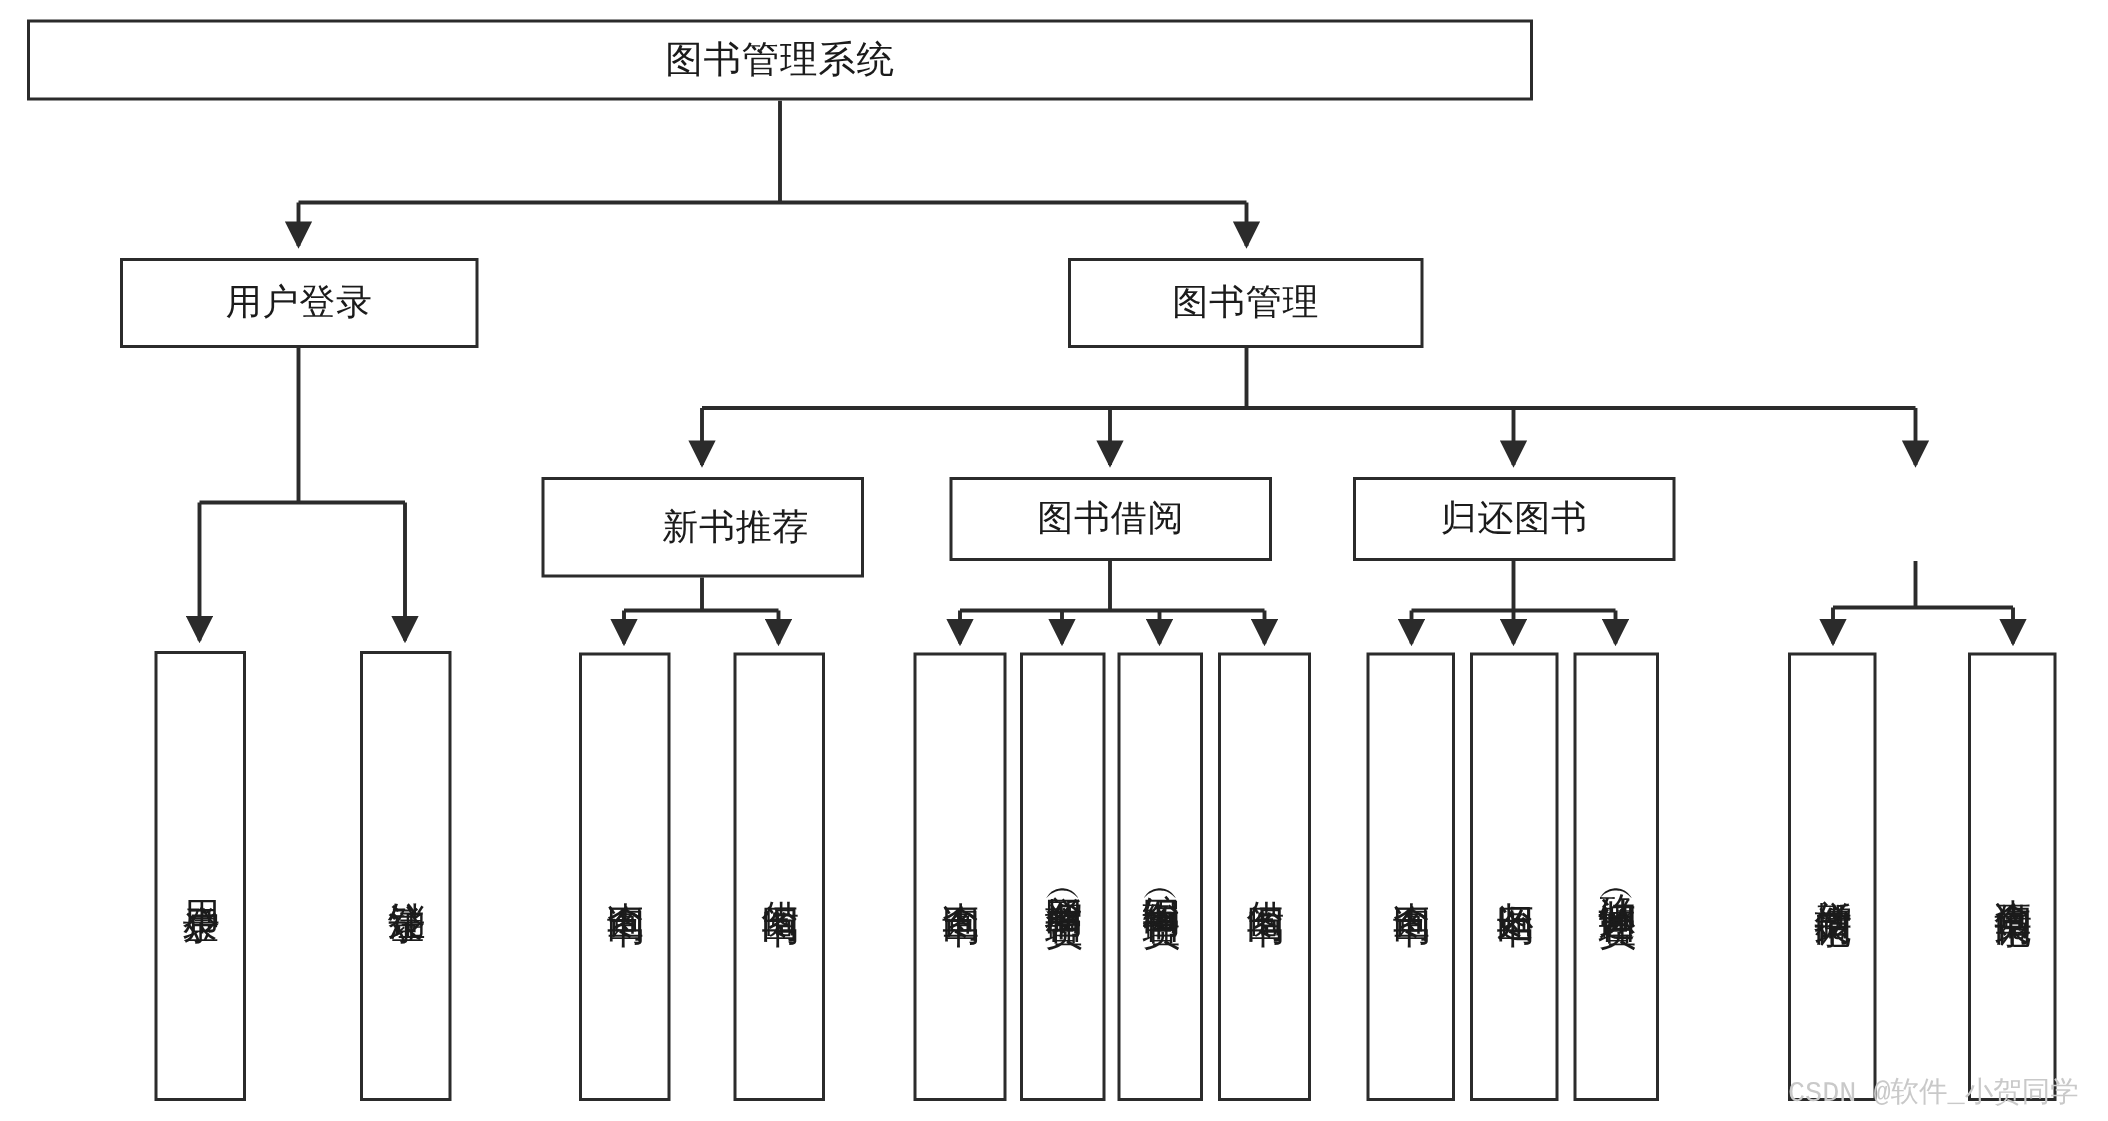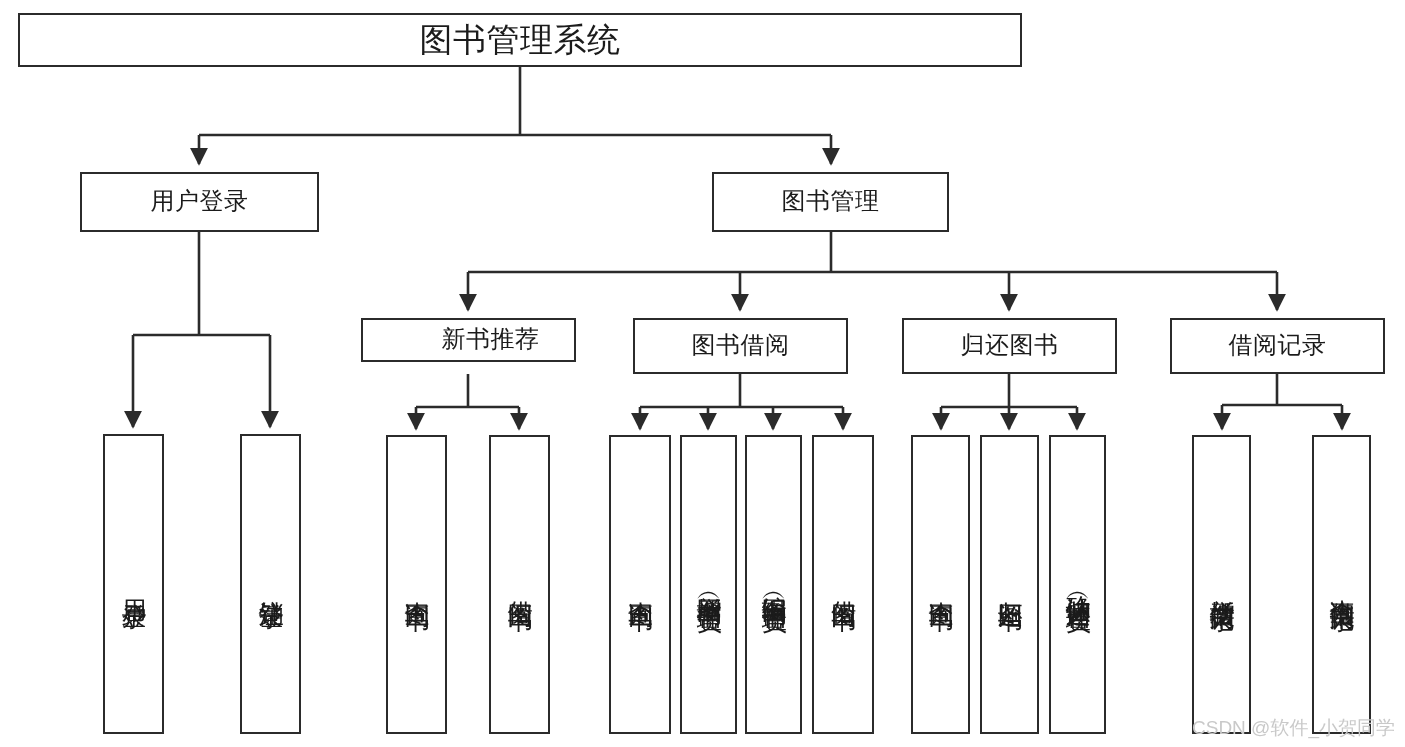--- a/index.html
+++ b/index.html
@@ -39,40 +39,40 @@
     color: #1b1b1b;
     line-height: 1.22;
     text-align: center;
     white-space: pre;
   }
   .node.horizontal .node-label {
     font-size: 24px;
     letter-spacing: 0.5px;
   }
   .node.root .node-label {
-    font-size: 33px;
+    font-size: 25px;
   }
   .node.vertical {
     align-items: center;
     justify-content: center;
   }
   .node.vertical .node-label {
     writing-mode: vertical-rl;
     text-orientation: upright;
     font-size: 25px;
     line-height: 1.05;
     letter-spacing: 2px;
     white-space: normal;
     max-height: 100%;
   }
   .watermark {
     position: absolute;
     color: #c9c9c9;
     font-size: 19px;
-    font-family: Liberation Sans, sans-serif;
+    font-family: Liberation Mono, monospace;
     white-space: nowrap;
     z-index: 5;
     pointer-events: none;
   }
 </style>
 </head>
 <body>
 
 <div id="canvas">
 
@@ -134,35 +134,32 @@
   </div>
 
   <div class="node horizontal" style="left:80px; top:172px; width:239px; height:60px;">
     <span class="node-label">用户登录</span>
   </div>
 
   <div class="node horizontal" style="left:712px; top:172px; width:237px; height:60px;">
     <span class="node-label">图书管理</span>
   </div>
 
-  <div class="node horizontal" style="left:361px; top:318px; width:215px; height:44px;padding-left:44px;">
+  <div class="node horizontal" style="left:361px; top:318px; width:215px; height:67px;padding-left:44px;">
     <span class="node-label">新书推荐</span>
   </div>
 
   <div class="node horizontal" style="left:633px; top:318px; width:215px; height:56px;justify-content:center;">
     <span class="node-label">图书借阅</span>
   </div>
 
   <div class="node horizontal" style="left:902px; top:318px; width:215px; height:56px;">
     <span class="node-label">归还图书</span>
   </div>
 
-  <div class="node horizontal" style="left:1170px; top:318px; width:215px; height:56px;">
-    <span class="node-label">借阅记录</span>
-  </div>
 
   <div class="node vertical" style="left:103px; top:434px; width:61px; height:300px;">
     <span class="node-label">用户登录</span>
   </div>
 
   <div class="node vertical" style="left:240px; top:434px; width:61px; height:300px;">
     <span class="node-label">注销登录</span>
   </div>
 
   <div class="node vertical" style="left:386px; top:435px; width:61px; height:299px;">

